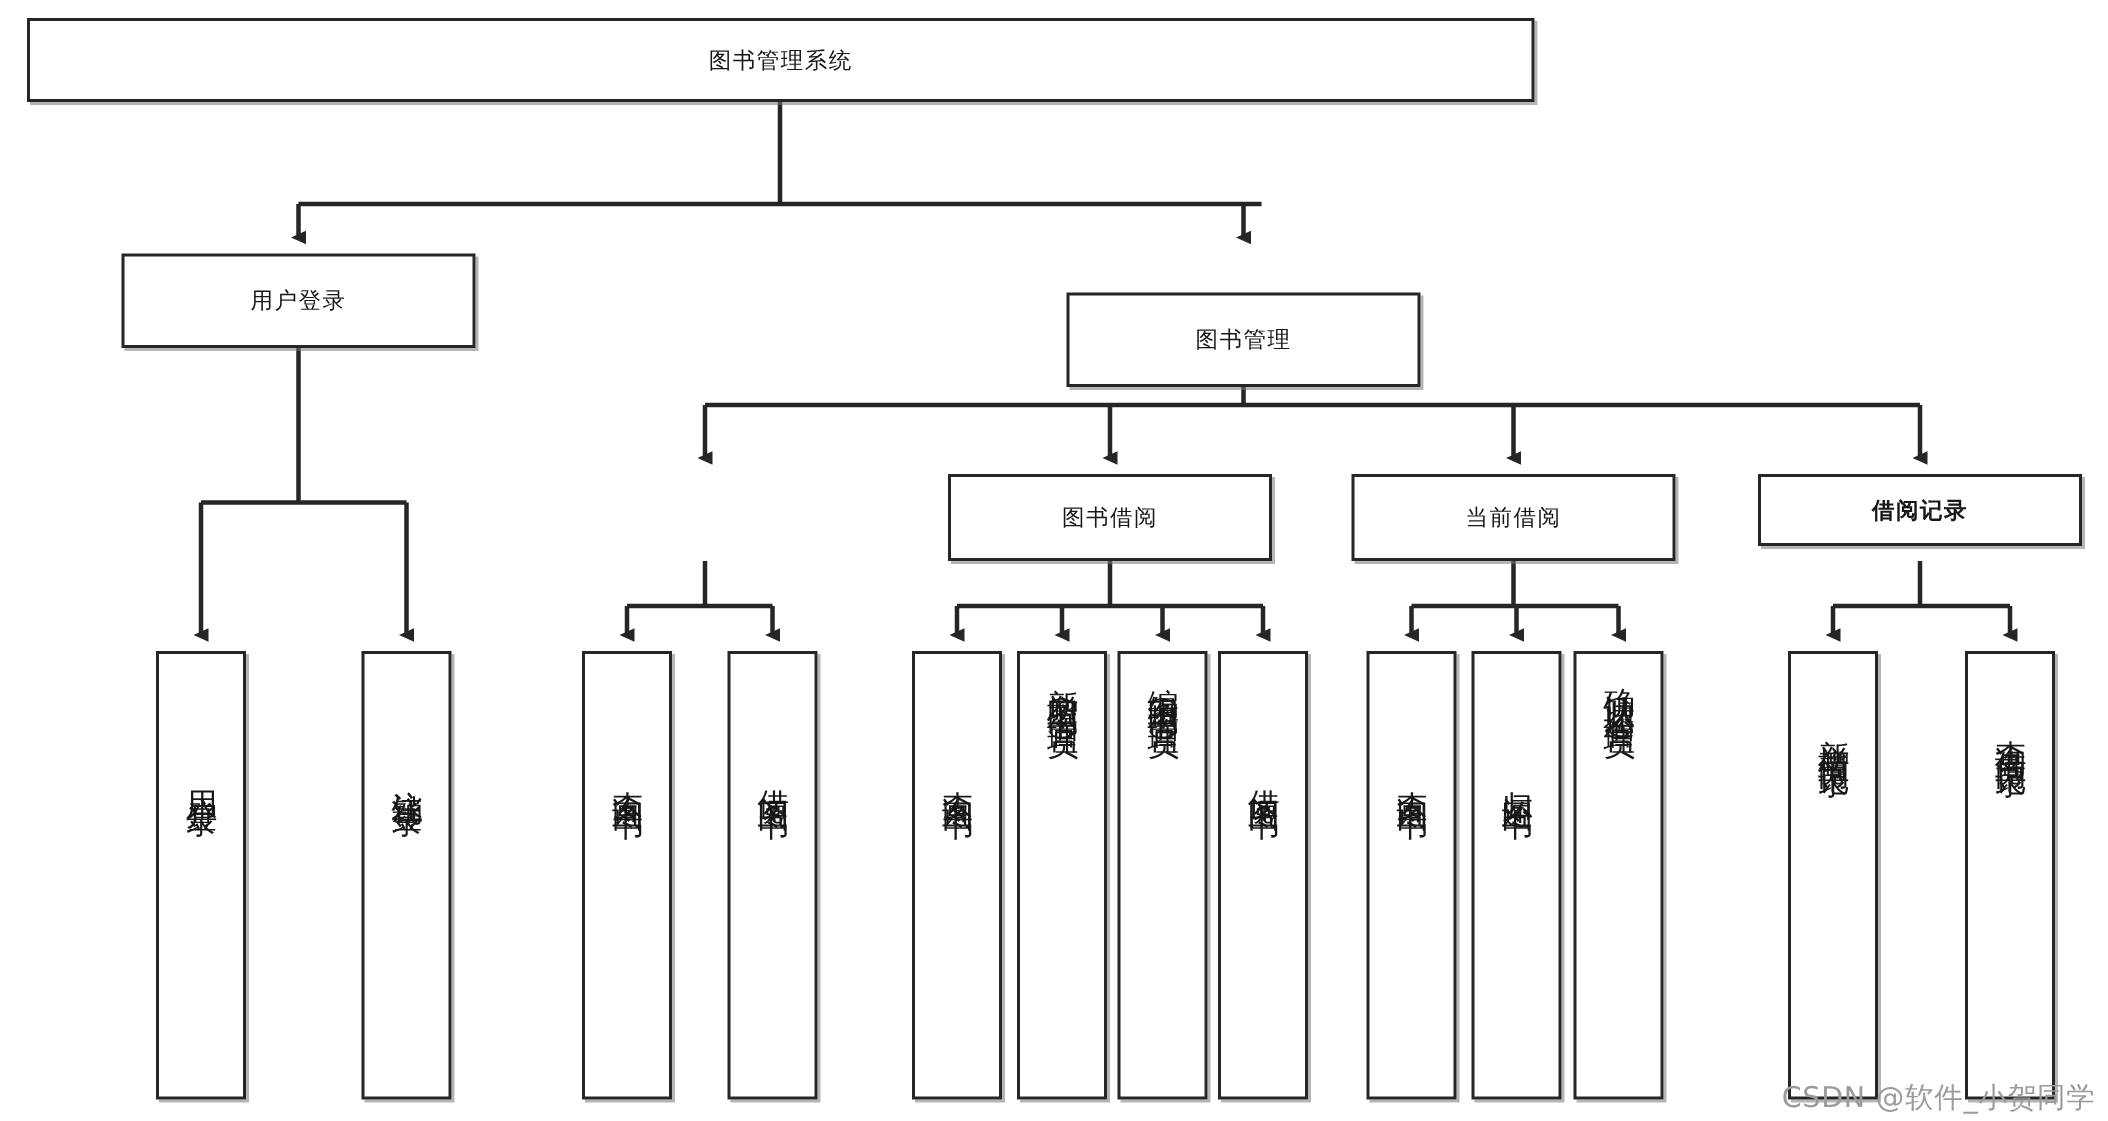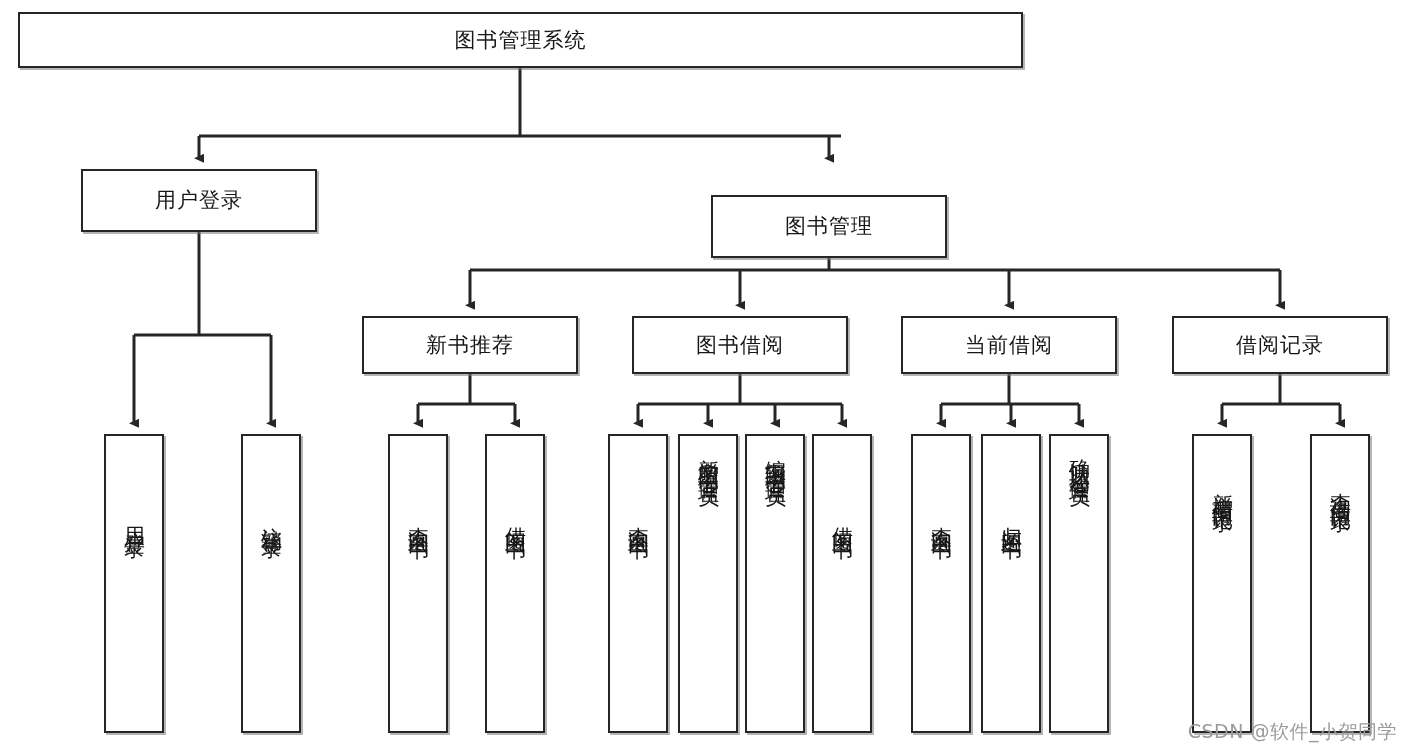--- a/index.html
+++ b/index.html
@@ -28,21 +28,21 @@
     box-sizing: border-box;
     border: 2px solid #262626;
     background: #ffffff;
     box-shadow: 2px 2px 0 0 rgba(120,120,120,0.55);
     display: flex;
     align-items: center;
     justify-content: center;
     color: #1a1a1a;
   }
   .node .label {
-    font-size: 21px;
+    font-size: 15px;
     line-height: 1.25;
     letter-spacing: 1px;
     white-space: nowrap;
     color: #171717;
   }
   .node.vertical {
     align-items: flex-start;
     padding-top: 6px;
   }
   .node.vertical .label {
@@ -130,30 +130,27 @@
     <span class="label">图书管理系统</span>
   </div>
 
   <div class="node" style="left:81px; top:169px; width:236px; height:63px;">
     <span class="label">用户登录</span>
   </div>
   <div class="node" style="left:711px; top:169px; width:236px; height:63px;margin-top:26px;">
     <span class="label">图书管理</span>
   </div>
 
-  <div class="node" style="left:362px; top:316px; width:216px; height:58px;">
-    <span class="label">新书推荐</span>
-  </div>
   <div class="node" style="left:901px; top:316px; width:216px; height:58px;">
     <span class="label">当前借阅</span>
   </div>
   <div class="node" style="left:632px; top:316px; width:216px; height:58px;">
     <span class="label">图书借阅</span>
   </div>
-  <div class="node" style="left:1172px; top:316px; width:216px; height:58px;">
+  <div class="node" style="left:1172px; top:316px; width:216px; height:48px;font-weight:bold;">
     <span class="label">借阅记录</span>
   </div>
 
   <div class="node vertical mid" style="left:104px; top:434px; width:60px; height:299px;">
     <span class="label">用户登录</span>
   </div>
   <div class="node vertical mid" style="left:241px; top:434px; width:60px; height:299px;">
     <span class="label">注销登录</span>
   </div>
   <div class="node vertical mid" style="left:388px; top:434px; width:60px; height:299px;">

